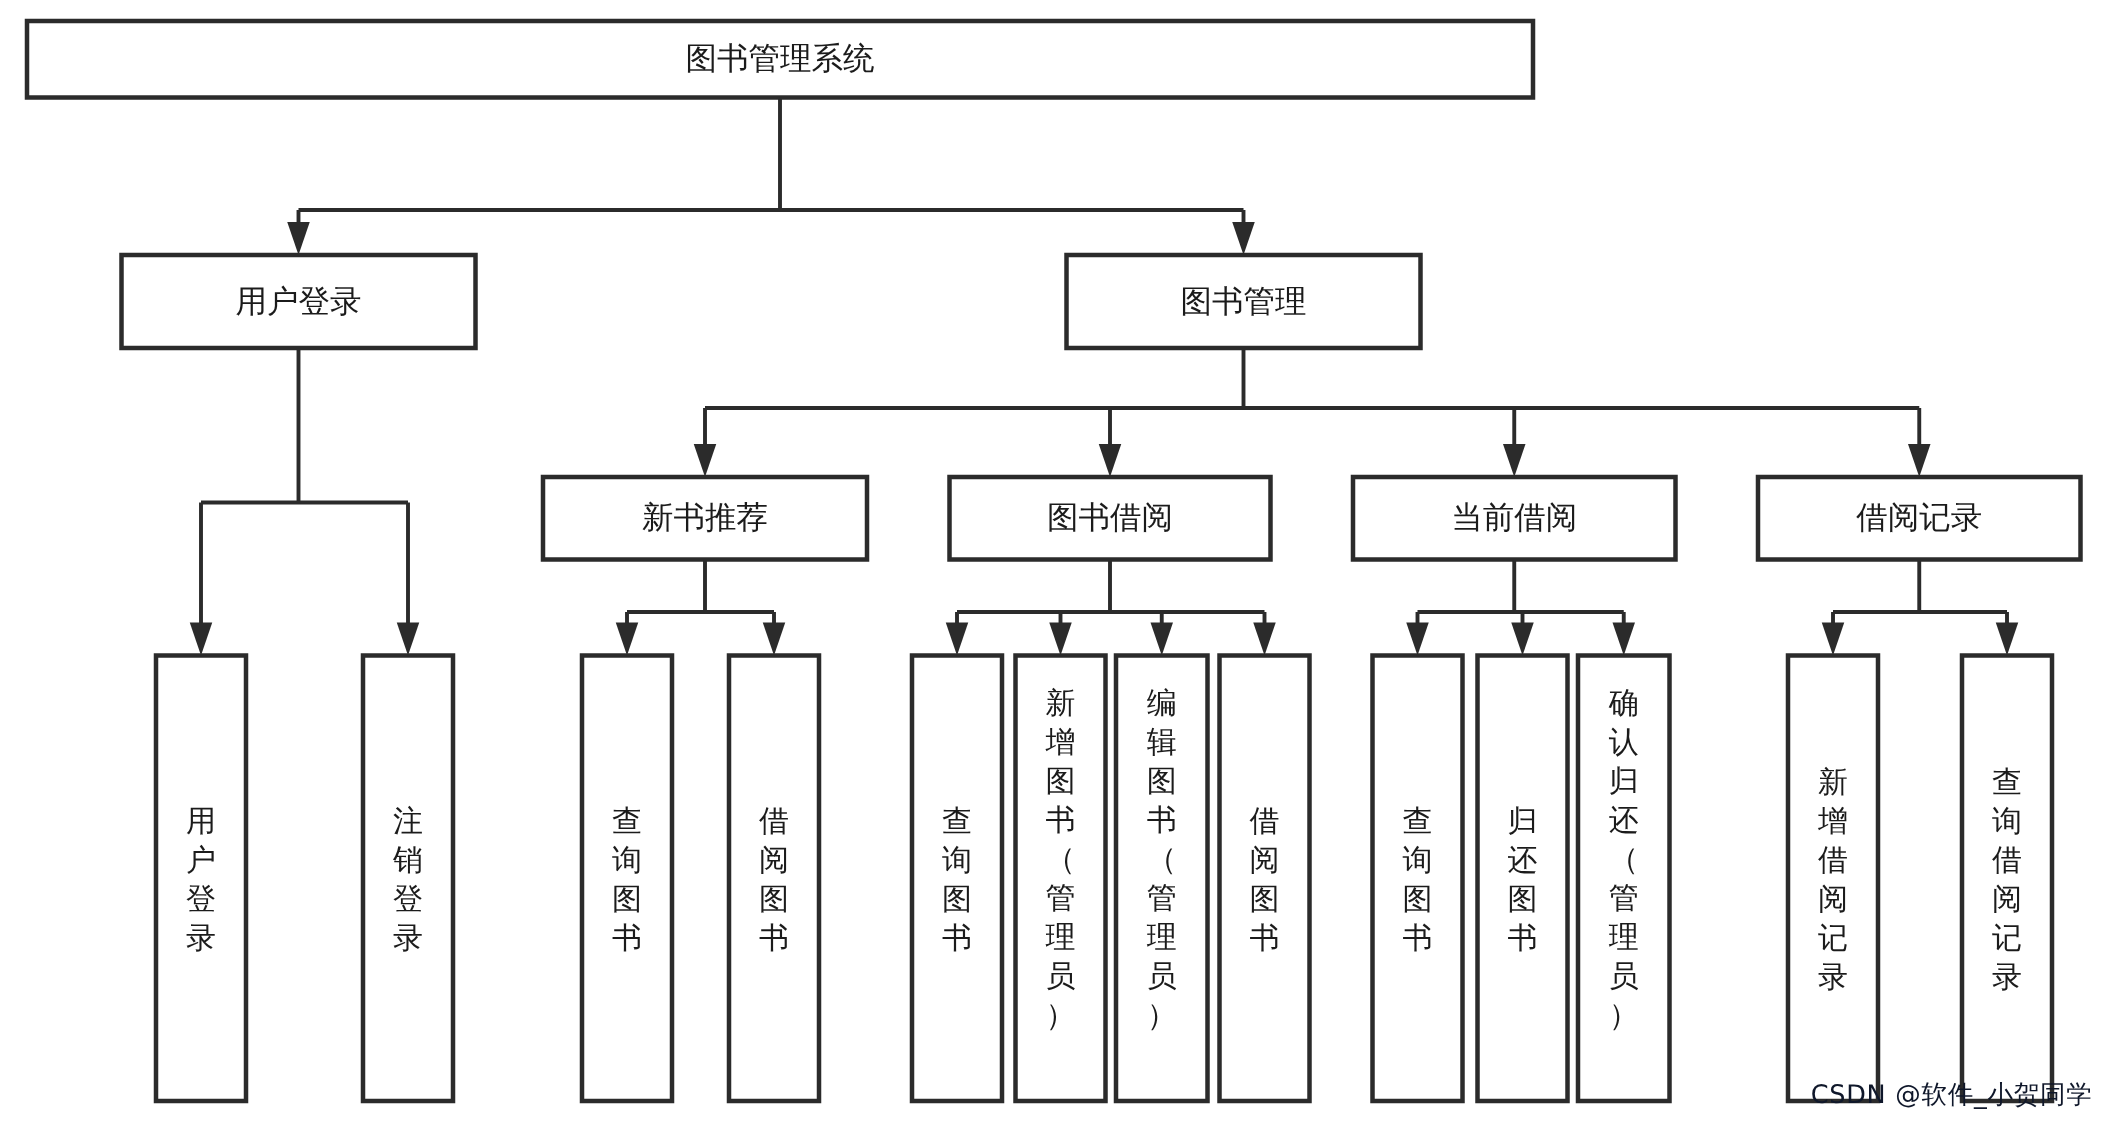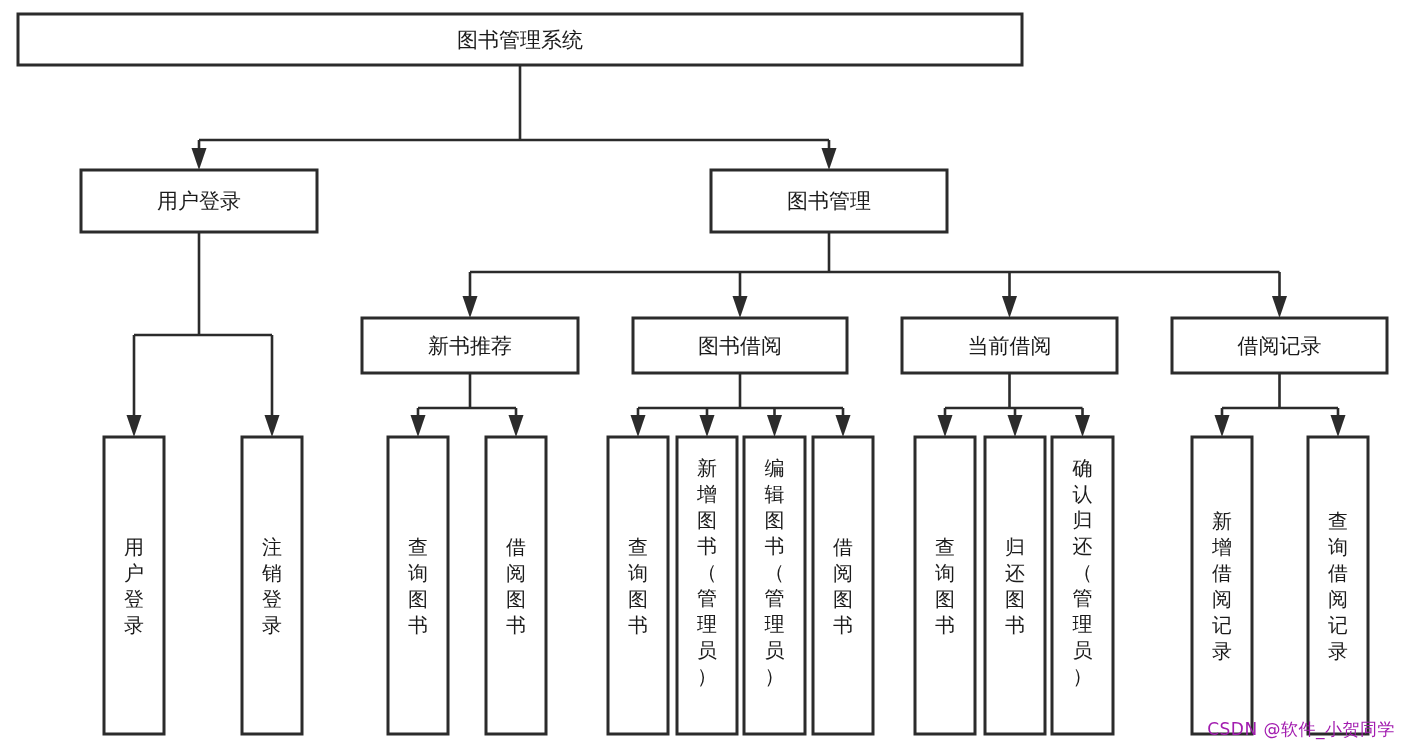--- a/index.html
+++ b/index.html
@@ -53,21 +53,21 @@
     stroke-linecap: butt;
   }
   .arrow-head {
     fill: #2b2b2b;
     stroke: none;
   }
   .watermark-text {
     position: absolute;
     right: 10px;
     bottom: 6px;
-    color: #a21caf;
+    color: #0f172a;
     font-size: 17px;
     font-family: "DejaVu Sans", "Liberation Sans", sans-serif;
     white-space: nowrap;
     letter-spacing: 0.5px;
     user-select: none;
   }
 </style>
 </head>
 <body>
 

